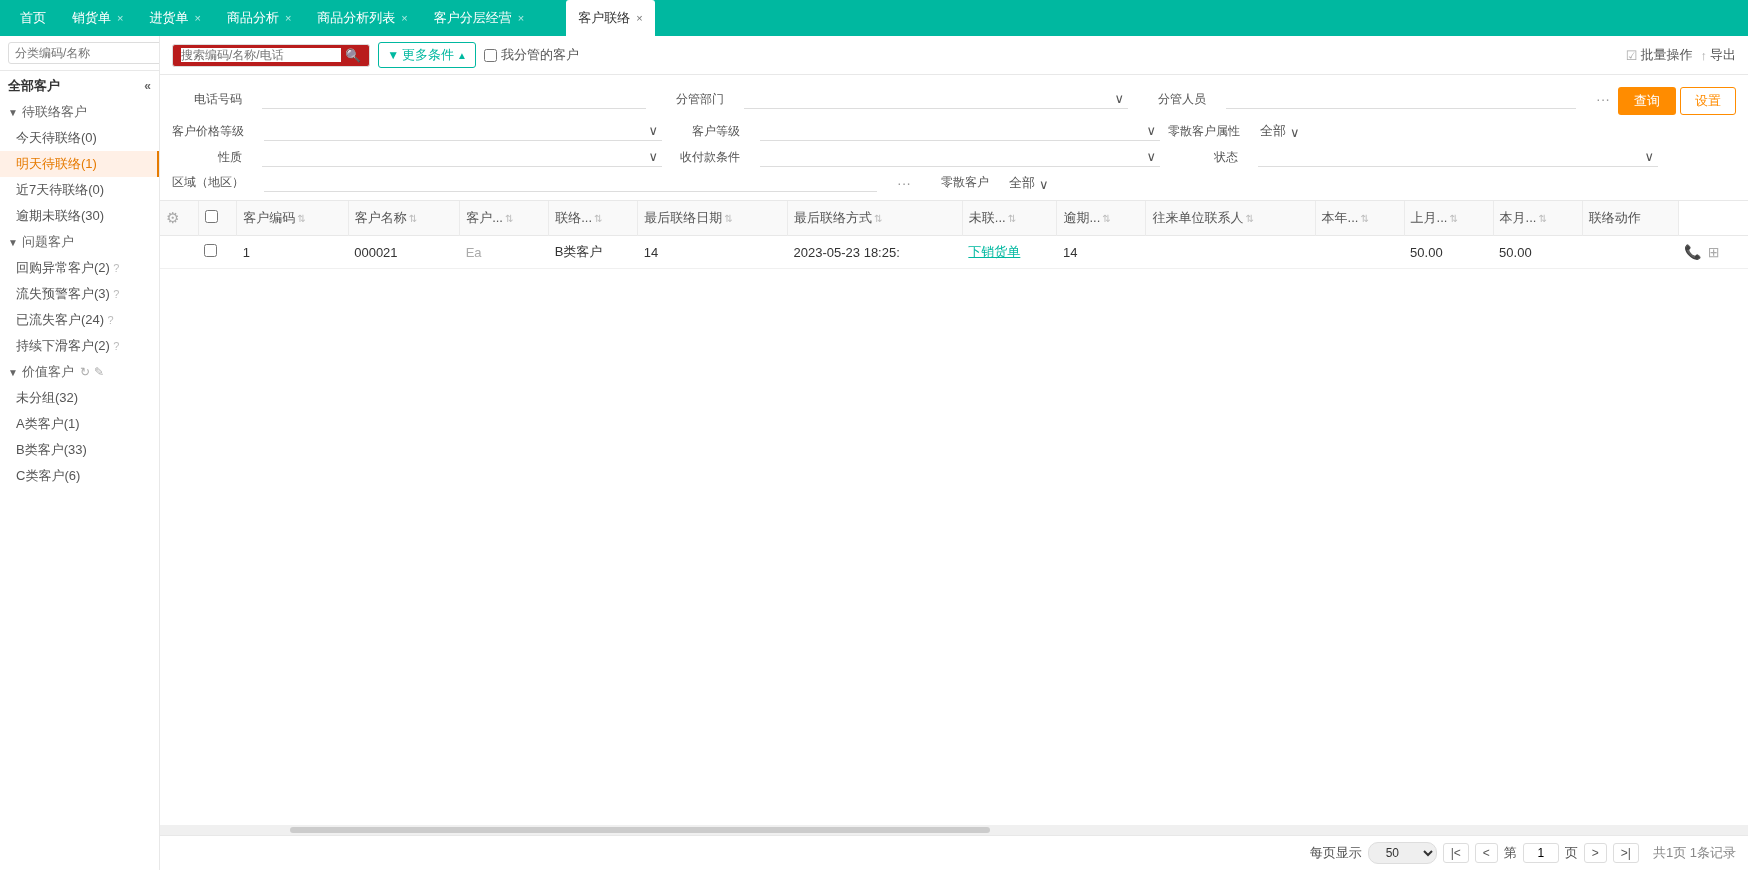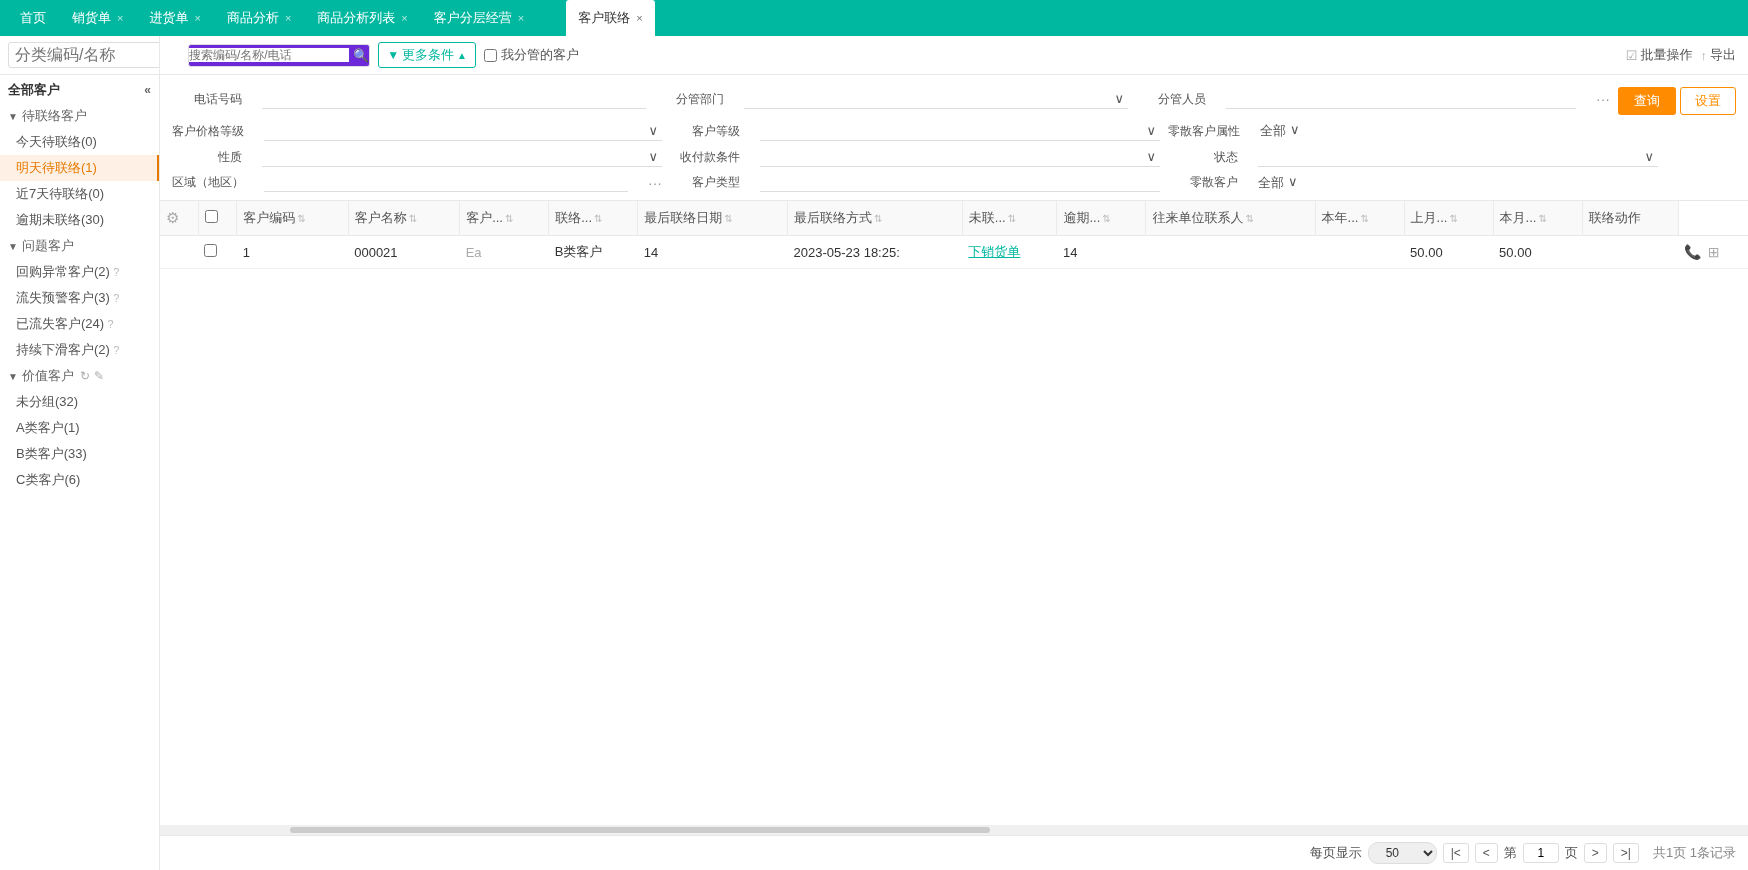--- a/index.html
+++ b/index.html
@@ -49,21 +49,21 @@
       display: flex;
       align-items: center;
       padding: 6px 8px;
       border-bottom: 1px solid #e8e8e8;
       gap: 4px;
     }
     .sidebar-search input {
       border: 1px solid #ddd;
       border-radius: 3px;
       padding: 3px 6px;
-      font-size: 16px;
+      font-size: 12px;
       flex: 1;
       outline: none;
       color: #a16207;
     }
 
     .sidebar-section-header {
       display: flex;
       align-items: center;
       justify-content: space-between;
       padding: 6px 8px 4px 8px;
@@ -109,24 +109,23 @@
       padding: 6px 12px;
       display: flex;
       align-items: center;
       gap: 8px;
     }
     .search-input-wrap {
       display: flex;
       align-items: center;
       border: 1px solid #ddd;
       border-radius: 3px;
-      padding: 3px 0;
+      padding: 3px 8px;
       gap: 4px;
-      background: #6d28d9;
-      margin-left: 16px;
+      background: #b91c1c;
     }
     .search-input-wrap input {
       border: none;
       outline: none;
       font-size: 12px;
       color: #999;
       width: 160px;
     }
     .filter-btn {
       display: flex;
@@ -201,21 +200,21 @@
       align-items: center;
       justify-content: space-between;
       border-bottom: 1px solid #ddd;
       padding: 2px 4px;
       font-size: 12px;
       cursor: pointer;
       color: #555;
     }
     .filter-select-inline {
       display: flex;
-      align-items: flex-start;
+      align-items: flex-end;
       gap: 4px;
       font-size: 12px;
       color: #555;
       white-space: nowrap;
     }
     .filter-dots {
       color: #999;
       font-size: 14px;
       cursor: pointer;
     }
@@ -560,24 +559,20 @@
         <div style="min-width:70px;"></div>
       </div>
 
       <div class="filter-row">
         <div class="filter-cell">
           <span class="filter-label">区域（地区）</span>
           <input class="filter-input" type="text" style="flex: 1 1 0%;">
           <span class="filter-dots">···</span>
         </div>
         <div class="filter-cell">
-          <span class="filter-label">客户类型</span>
-          <input class="filter-input" type="text" style="flex: 1 1 0%;">
-        </div>
-        <div class="filter-cell">
           <span class="filter-label">零散客户</span>
           <div class="filter-select-inline">
             <span>全部</span>
             <span>∨</span>
           </div>
         </div>
         <div style="min-width:70px;"></div>
       </div>
     </div>
 

